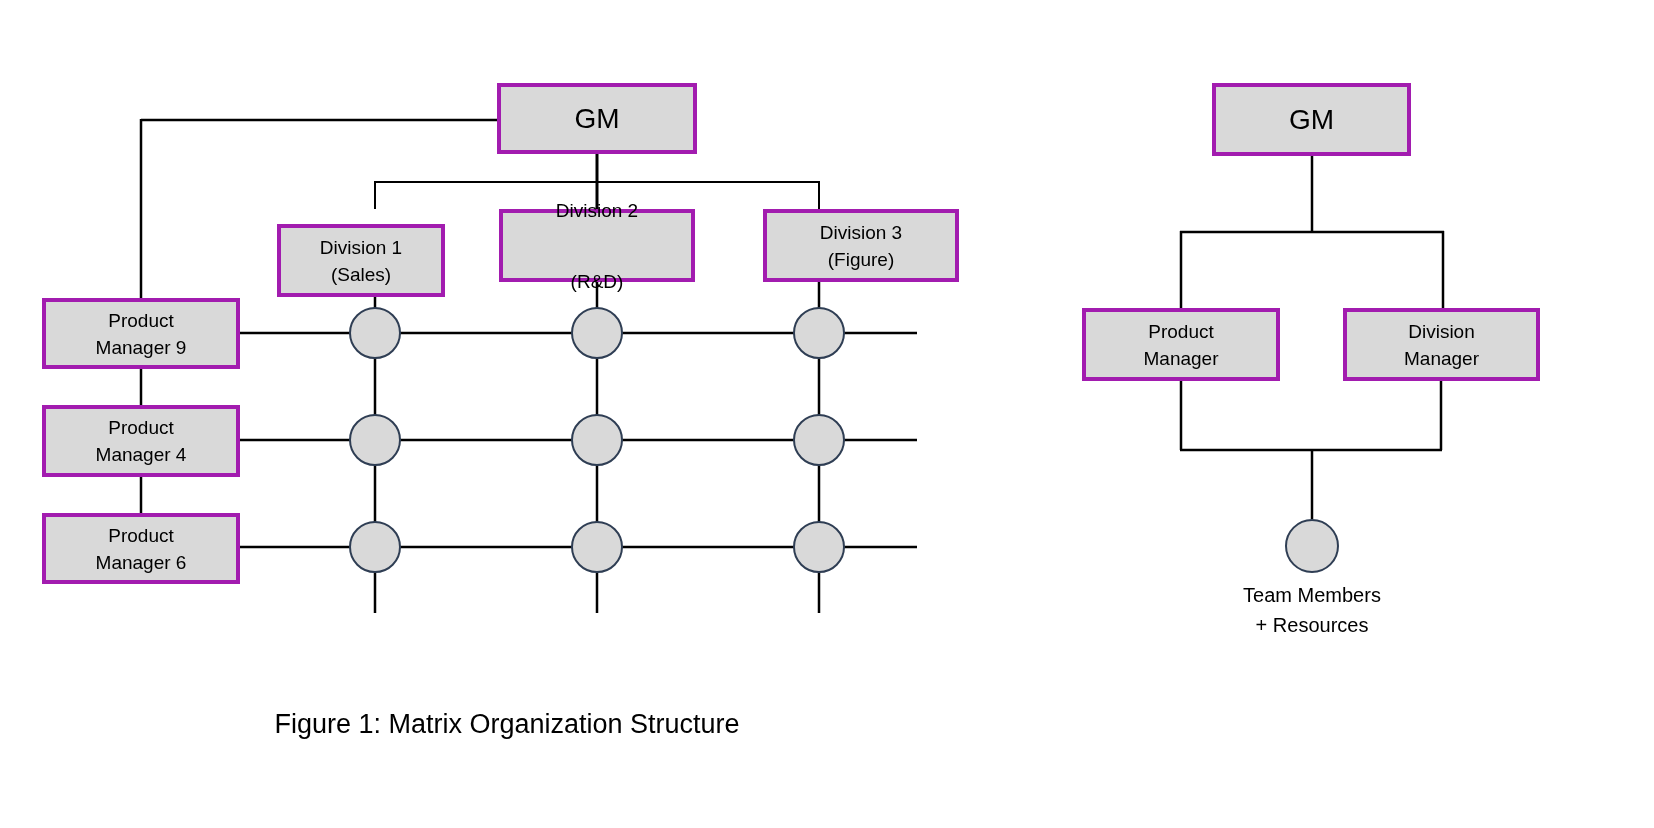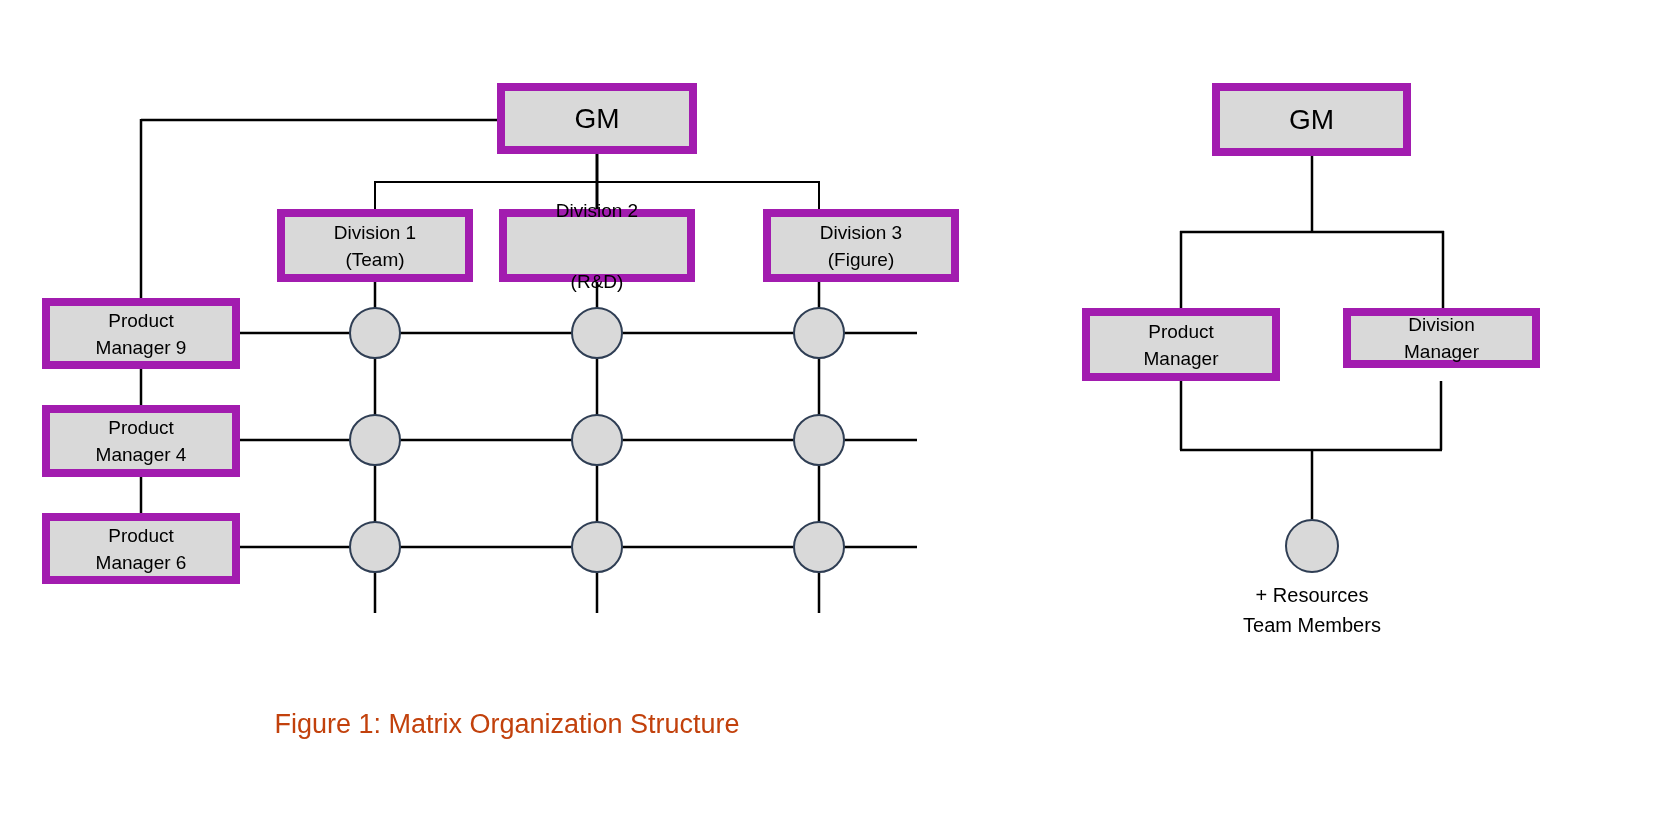--- a/index.html
+++ b/index.html
@@ -16,21 +16,21 @@
 
   .connectors {
     position: absolute;
     left: 0; top: 0;
     width: 1654px; height: 828px;
   }
 
   .node-box {
     position: absolute;
     background: #d9d9d9;
-    border: 8px solid #a21caf;
+    border: 4px solid #a21caf;
     display: flex;
     flex-direction: column;
     align-items: center;
     justify-content: center;
     text-align: center;
     font-size: 19px;
     line-height: 27px;
     color: #000000;
   }
   .node-box.gm {
@@ -59,21 +59,21 @@
     line-height: 30px;
     color: #000000;
   }
 
   .fig-caption {
     position: absolute;
     top: 706px;
     text-align: center;
     font-size: 27px;
     line-height: 36px;
-    color: #c2410c;
+    color: #000000;
   }
   .fig-caption.cap1 { left: 132px; width: 750px; }
   .fig-caption.cap2 { left: 1070px; width: 500px; }
 </style>
 </head>
 <body>
 
 <div class="canvas">
 
   <svg class="connectors" viewBox="0 0 1654 828" xmlns="http://www.w3.org/2000/svg">
@@ -110,23 +110,23 @@
       <line x1="1441" y1="381" x2="1441" y2="450"></line>
       <line x1="1180" y1="450" x2="1442" y2="450"></line>
       <line x1="1312" y1="450" x2="1312" y2="519"></line>
     </g>
   </svg>
 
   <div class="node-box gm" style="left:497px; top:83px; width:200px; height:71px;">
     <span>GM</span>
   </div>
 
-  <div class="node-box" style="left:277px; top:209px; width:196px; height:73px;">
+  <div class="node-box" style="left:277px; top:224px; width:168px; height:73px;">
     <span>Division 1</span>
-    <span>(Team)</span>
+    <span>(Sales)</span>
   </div>
   <div class="node-box" style="left:499px; top:209px; width:196px; height:73px;gap:44px;">
     <span>Division 2</span>
     <span>(R&amp;D)</span>
   </div>
   <div class="node-box" style="left:763px; top:209px; width:196px; height:73px;">
     <span>Division 3</span>
     <span>(Figure)</span>
   </div>
 
@@ -154,27 +154,27 @@
   <div class="matrix-circle" style="left:793px; top:521px;"></div>
 
   <div class="node-box gm" style="left:1212px; top:83px; width:199px; height:73px;">
     <span>GM</span>
   </div>
 
   <div class="node-box" style="left:1082px; top:308px; width:198px; height:73px;">
     <span>Product</span>
     <span>Manager</span>
   </div>
-  <div class="node-box" style="left:1343px; top:308px; width:197px; height:60px;">
+  <div class="node-box" style="left:1343px; top:308px; width:197px; height:73px;">
     <span>Division</span>
     <span>Manager</span>
   </div>
 
   <div class="matrix-circle small2" style="left:1285px; top:519px;"></div>
 
   <div class="team-label">
+    <div>Team Members</div>
     <div>+ Resources</div>
-    <div>Team Members</div>
   </div>
 
   <div class="fig-caption cap1">Figure 1: Matrix Organization Structure</div>
 
 </div>
 
 </body></html>

